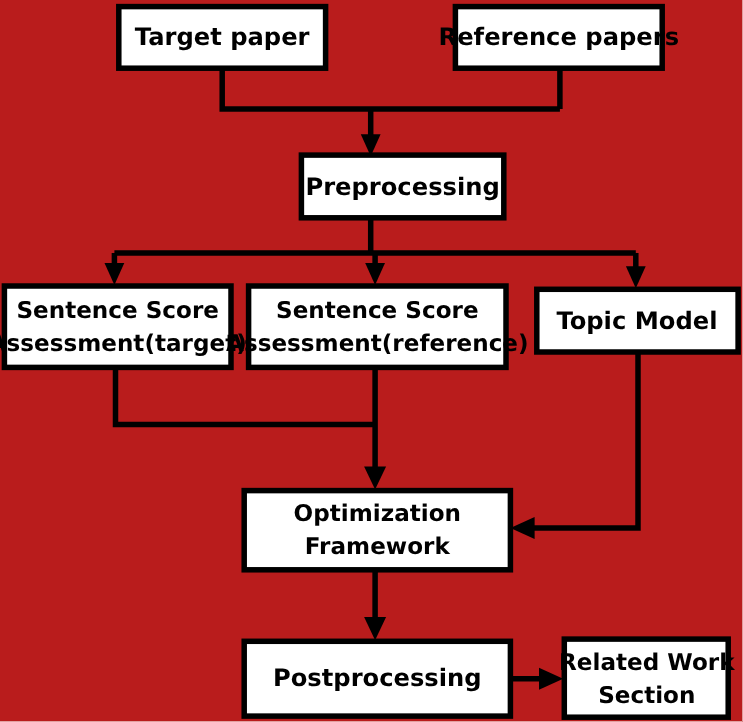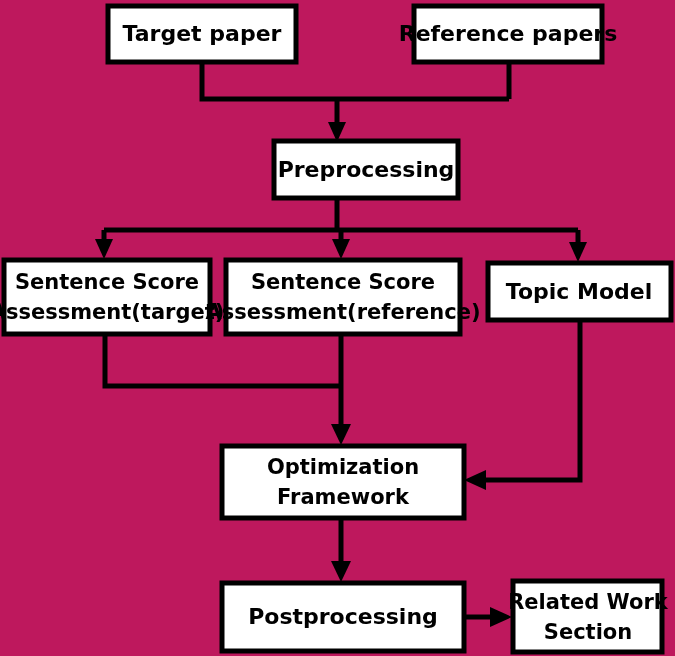--- a/index.html
+++ b/index.html
@@ -10,21 +10,21 @@
   body {
     width: 675px;
     height: 656px;
     overflow: hidden;
     font-family: "DejaVu Sans", sans-serif;
   }
   #flowchart-root {
     position: relative;
     width: 675px;
     height: 656px;
-    background: #be185d;
+    background: #b91c1c;
   }
   svg.diagram {
     display: block;
     width: 675px;
     height: 656px;
   }
   .node-box {
     fill: #ffffff;
     stroke: #000000;
     stroke-width: 5;

